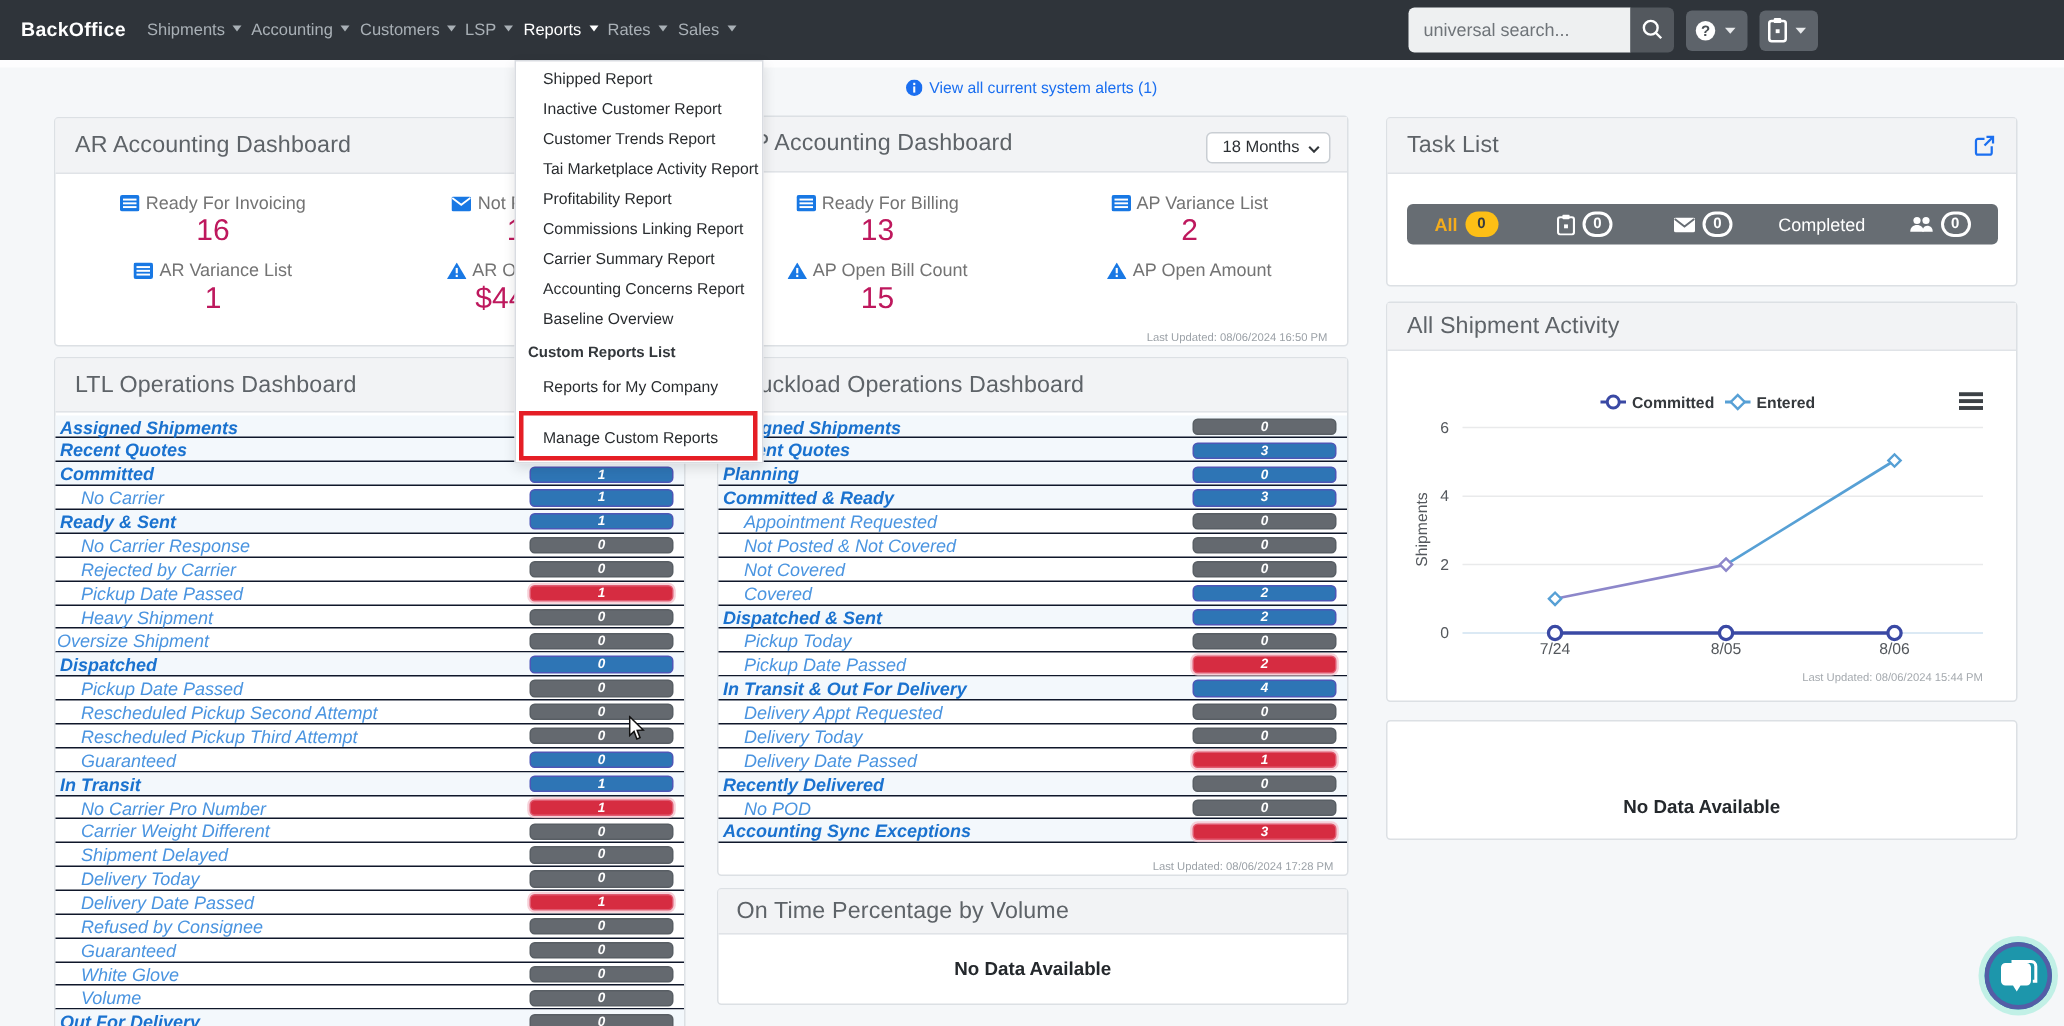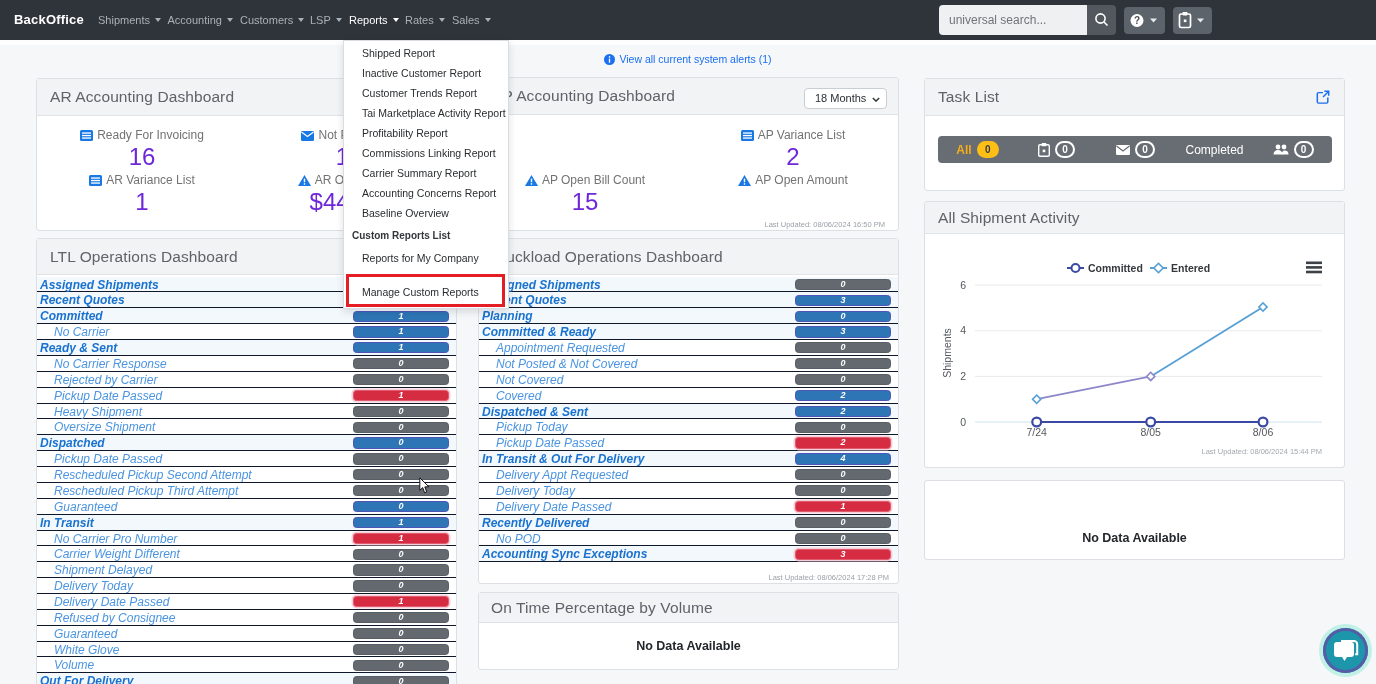--- a/index.html
+++ b/index.html
@@ -22,21 +22,21 @@
 .alert-link{position:absolute;left:0;top:53px;width:1376px;text-align:center;font-size:10.5px;color:#1b6ff0;}
 
 .card{position:absolute;background:#fff;}
 .card{border:1px solid #dce0e4;border-radius:3px;}
 .chead{background:#f2f3f5;border-bottom:1px solid #e0e3e7;position:relative;}
 .ctitle{color:#5e6368;font-weight:500;font-size:15.5px;letter-spacing:.1px;}
 
 .stat{position:absolute;text-align:center;white-space:nowrap;}
 .slabel{font-size:12px;color:#737373;}
 .slabel svg{vertical-align:-2px;margin-right:4px;}
-.sval{font-size:24px;color:#6d28d9;margin-top:1px;font-weight:500;}
+.sval{font-size:20px;color:#be185d;margin-top:1px;font-weight:500;}
 .lastupd{position:absolute;font-size:7.5px;color:#9ba1a7;}
 
 .oprow{position:absolute;left:0;width:419px;height:15.87px;border-bottom:1px solid #0f172a;font-style:italic;}
 .oprow.cat{background:#f3f8fc;}
 .oplabel{position:absolute;top:1px;font-size:12px;line-height:14px;color:#4a94e0;white-space:nowrap;}
 .oprow.cat .oplabel{font-weight:bold;color:#1a72cf;}
 .pill{position:absolute;left:316px;top:2.2px;width:96px;height:11.2px;border-radius:3.5px;text-align:center;color:#fff;font-size:9px;font-weight:bold;line-height:11px;}
 .pill.b{background:#2e75b5;border:1px solid #4d56b6;line-height:9.5px;}
 .pill.g{background:#64696f;border:1px solid #585e64;line-height:9.5px;}
 .pill.r{background:#d62c41;border:1px solid #e05a70;line-height:9.5px;box-shadow:0 0 0 1.5px rgba(244,196,206,.8);}
@@ -130,20 +130,29 @@
         </svg>AR Open Amount</div>
       <div class="sval">$44,271</div>
     </div>
 </div>
 <div class="card" style="left:478px;top:77px;width:421px;height:154px;">
     <div class="chead" style="height:37px;">
       <div class="ctitle abs" style="left:13px;top:50%;transform:translateY(-50%);">AP Accounting Dashboard</div>
       <div class="abs" style="left:325px;top:10px;width:83px;height:21px;border:1px solid #c9ced3;border-radius:4px;background:#fff;font-size:11px;color:#2b2f33;line-height:19px;padding-left:10px;">18 Months<svg width="8" height="5" viewBox="0 0 10 6" style="position:absolute;right:6px;top:8px;">
           <path d="M1 1 L5 5 L9 1" fill="none" stroke="#33373b" stroke-width="1.8"></path>
         </svg></div>
+    </div>
+<div class="stat" style="left:1px;top:50px;width:210px;">
+      <div class="slabel"><svg width="13" height="11" viewBox="0 0 13 11">
+          <rect width="13" height="11" rx="1.5" fill="#1878e4"></rect>
+          <rect x="2" y="2.4" width="9" height="1.3" fill="#fff"></rect>
+          <rect x="2" y="4.9" width="9" height="1.3" fill="#fff"></rect>
+          <rect x="2" y="7.4" width="9" height="1.3" fill="#fff"></rect>
+        </svg>Ready For Billing</div>
+      <div class="sval">13</div>
     </div>
 <div class="stat" style="left:209px;top:50px;width:210px;">
       <div class="slabel"><svg width="13" height="11" viewBox="0 0 13 11">
           <rect width="13" height="11" rx="1.5" fill="#1878e4"></rect>
           <rect x="2" y="2.4" width="9" height="1.3" fill="#fff"></rect>
           <rect x="2" y="4.9" width="9" height="1.3" fill="#fff"></rect>
           <rect x="2" y="7.4" width="9" height="1.3" fill="#fff"></rect>
         </svg>AP Variance List</div>
       <div class="sval">2</div>
     </div>
@@ -239,21 +248,21 @@
     </div>
     <div class="oprow" style="top:148.69px;">
       <div class="oplabel" style="left:17px;">Pickup Date Passed</div>
       <div class="pill r">1</div>
     </div>
     <div class="oprow" style="top:164.56px;">
       <div class="oplabel" style="left:17px;">Heavy Shipment</div>
       <div class="pill g">0</div>
     </div>
     <div class="oprow" style="top:180.43px;">
-      <div class="oplabel" style="left:17px;">Oversize Shipment</div>
+      <div class="oplabel" style="left:1px;">Oversize Shipment</div>
       <div class="pill g">0</div>
     </div>
     <div class="oprow cat" style="top:196.30px;">
       <div class="oplabel" style="left:3px;">Dispatched</div>
       <div class="pill b">0</div>
     </div>
     <div class="oprow" style="top:212.17px;">
       <div class="oplabel" style="left:17px;">Pickup Date Passed</div>
       <div class="pill g">0</div>
     </div>

